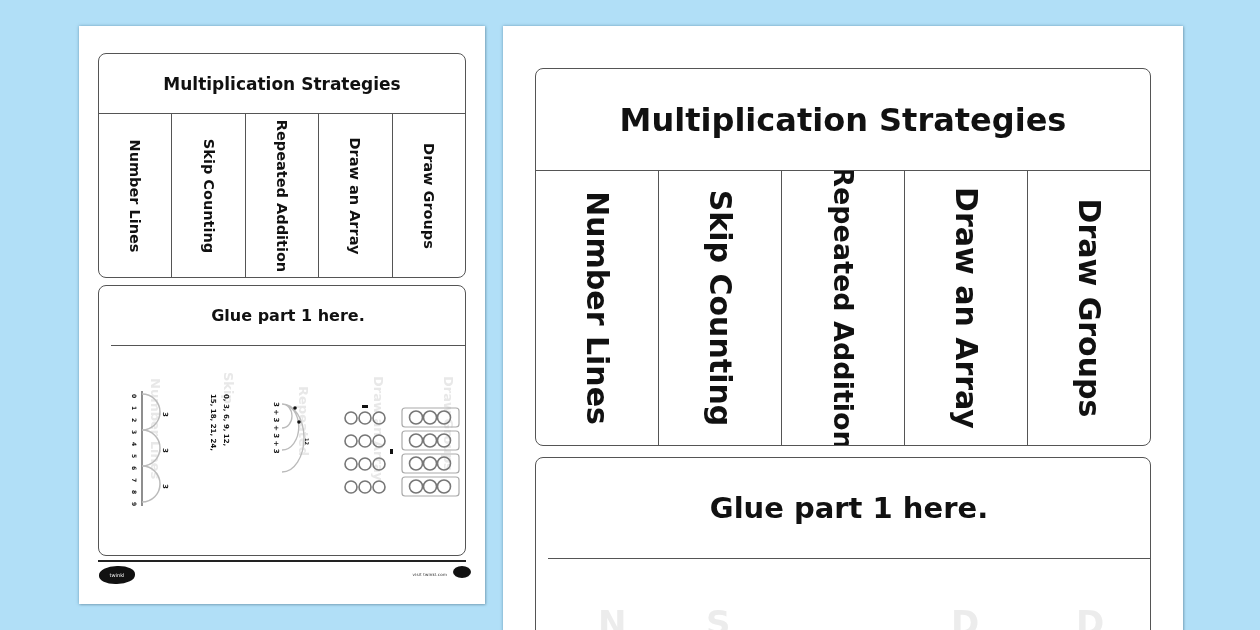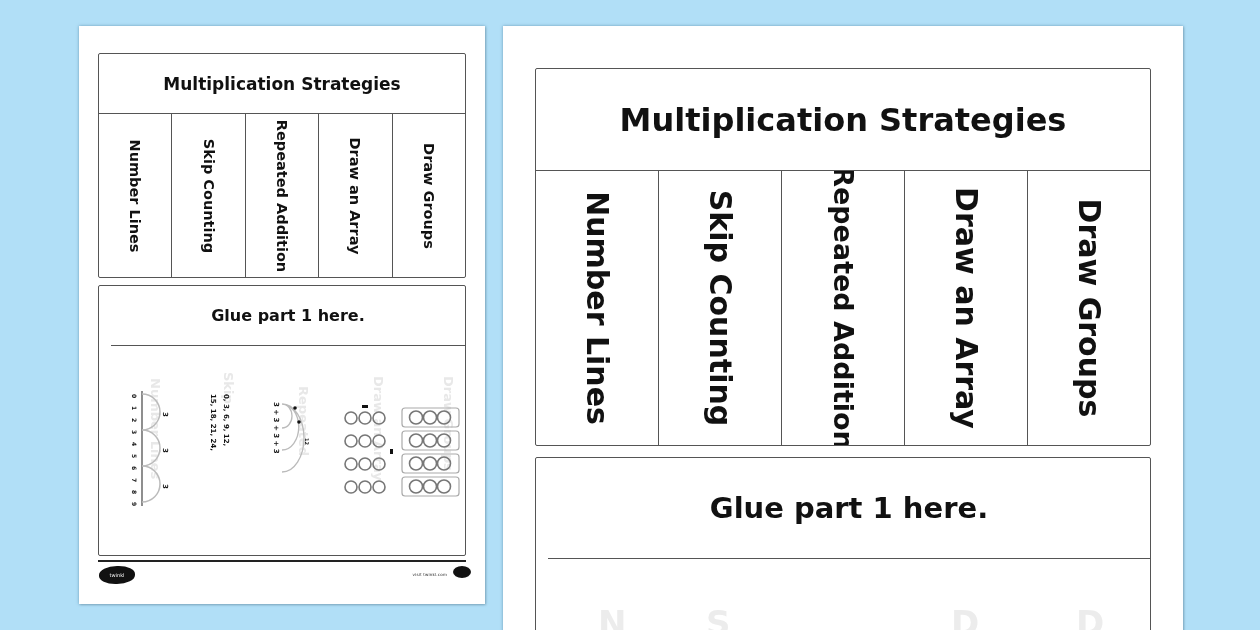--- a/index.html
+++ b/index.html
@@ -9,21 +9,21 @@
     position: relative;
     font-family: "DejaVu Sans", sans-serif;
   }
   .sheet {
     position: absolute; background: #fff;
     box-shadow: 0 0 3px rgba(60,110,140,0.55), 1px 1px 2px rgba(0,0,0,0.15);
   }
   .sheet-small { left: 79px; top: 26px; width: 406px; height: 578px; }
   .sheet-large { left: 503px; top: 26px; width: 680px; height: 620px; }
 
-  .box { position: absolute; border: 1.5px solid #555; box-sizing: border-box; background: #fff; border-radius: 2px; }
+  .box { position: absolute; border: 1.5px solid #555; box-sizing: border-box; background: #fff; border-radius: 8px; }
   .title-cell { position: absolute; left: 0; right: 0; top: 0; display: flex; align-items: center; justify-content: center; font-weight: bold; color: #111; border-bottom: 1.5px solid #555; box-sizing: border-box; }
   .strips { position: absolute; left: 0; right: 0; bottom: 0; display: flex; }
   .strip { flex: 1; border-right: 1.5px solid #555; position: relative; overflow: hidden; }
   .strip:last-child { border-right: none; }
   .strip-label {
     position: absolute; left: 50%; top: 50%;
     transform: translate(-50%, -50%) rotate(90deg);
     white-space: nowrap; font-weight: bold; color: #111;
   }
   .glue-title { position: absolute; left: 12px; right: 0; top: 0; display: flex; align-items: center; justify-content: center; font-weight: bold; color: #111; border-bottom: 1.5px solid #555; box-sizing: border-box; }

